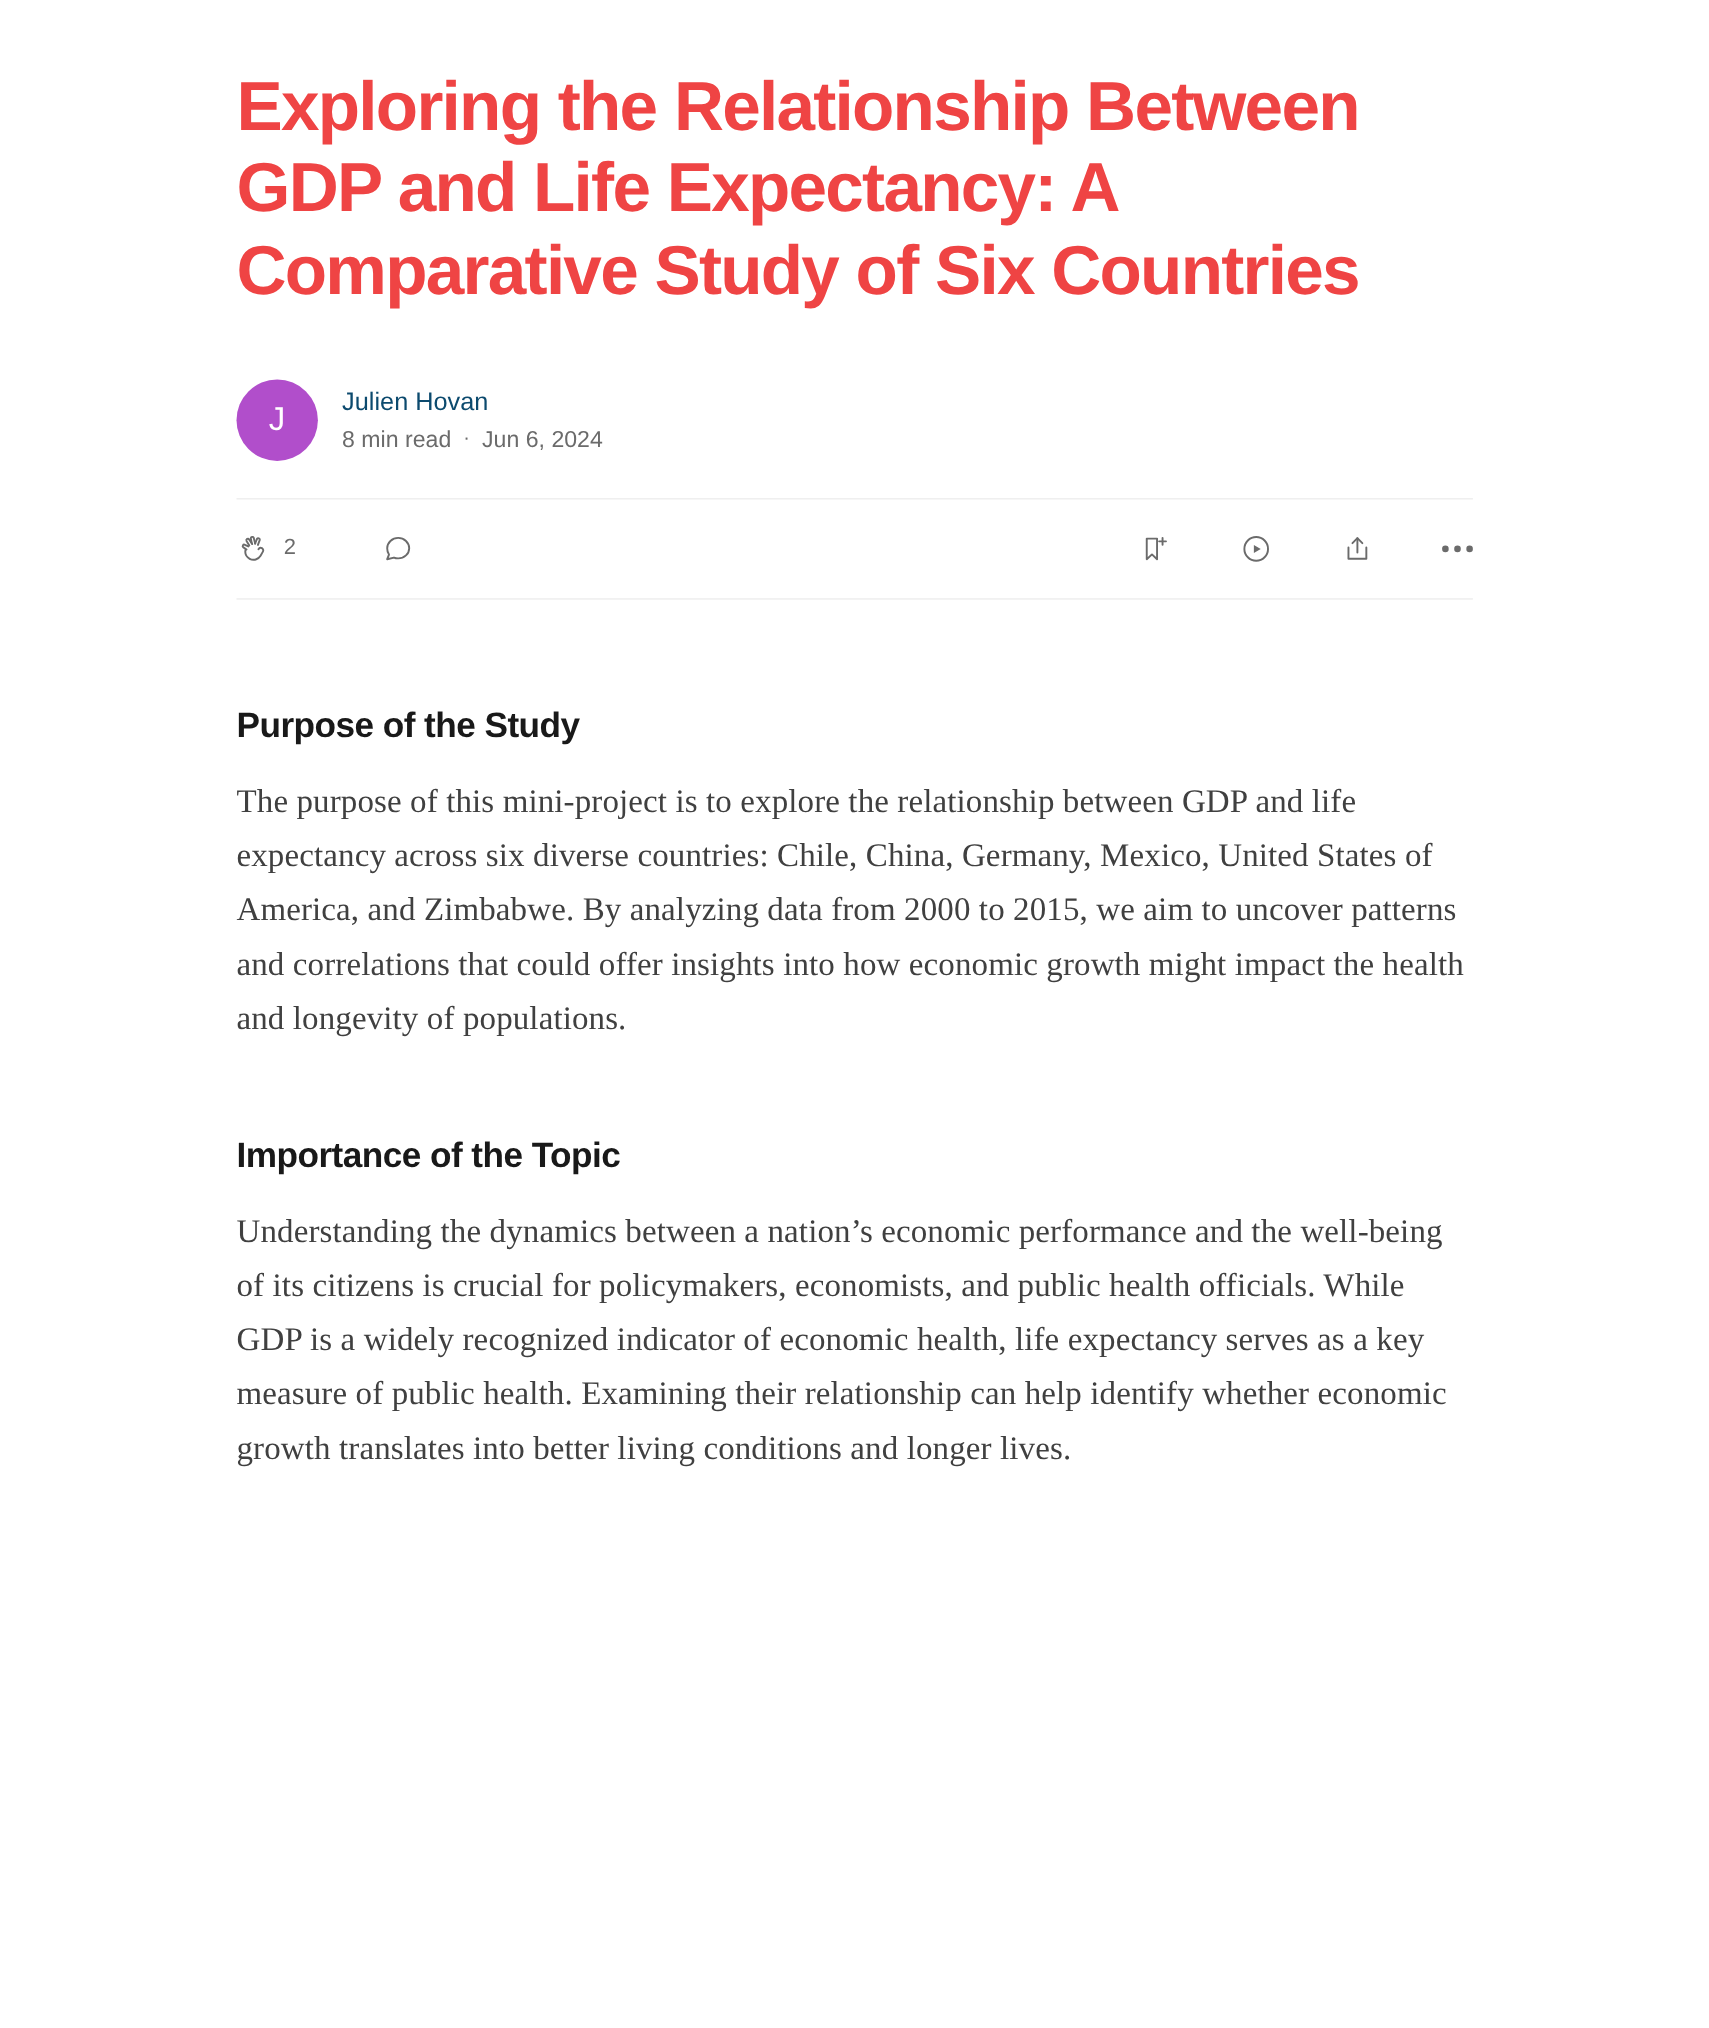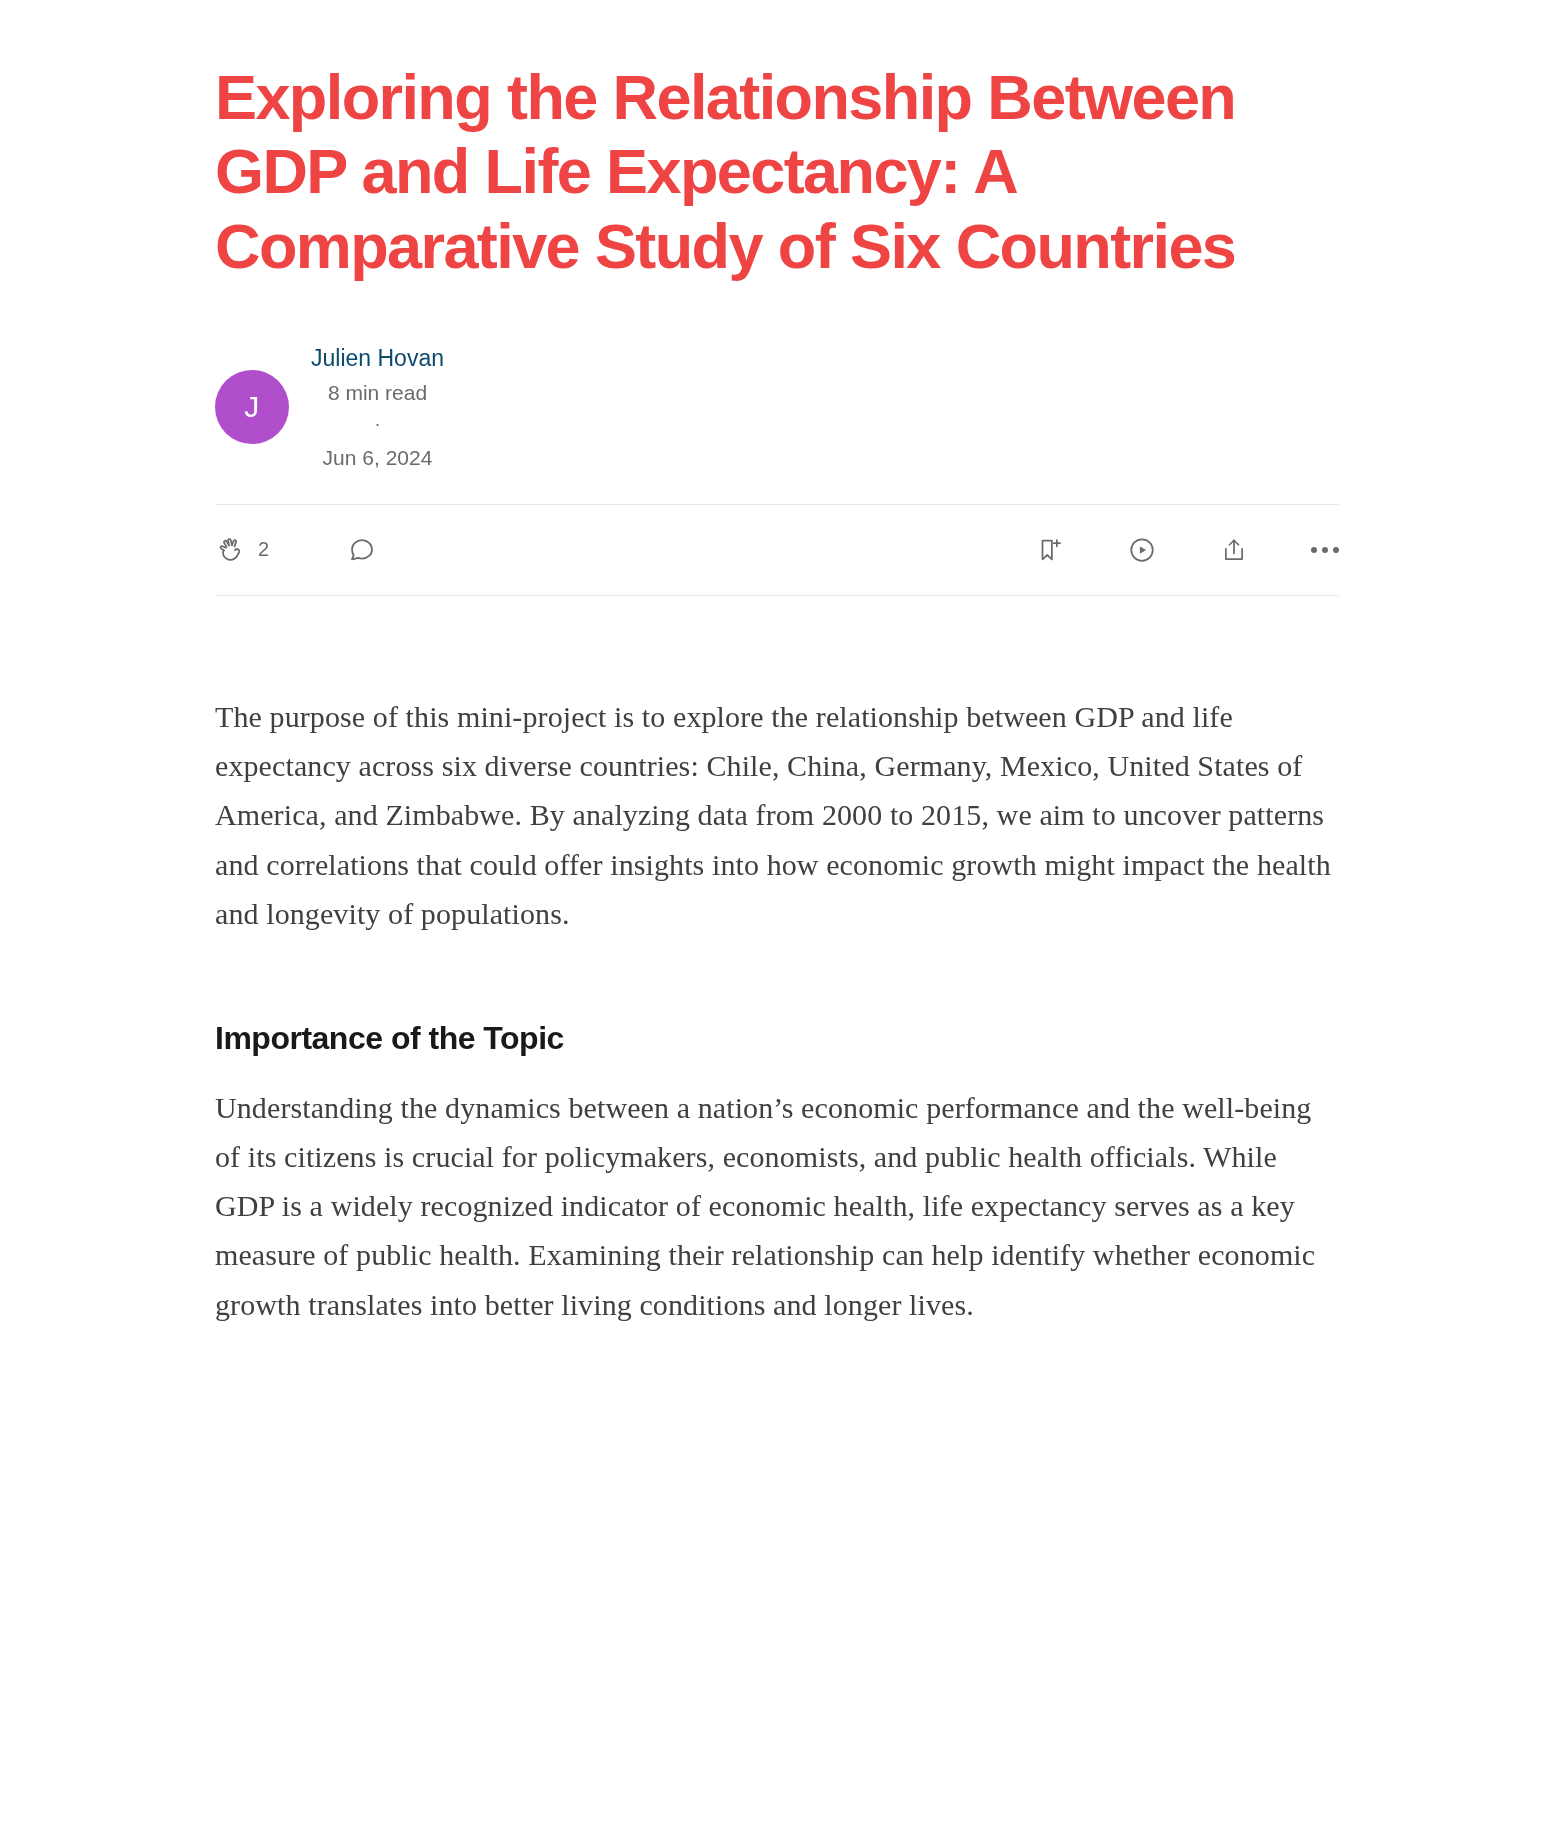--- a/index.html
+++ b/index.html
@@ -69,21 +69,20 @@
     color: #0c4a6e;
     line-height: 1.2;
   }
   .meta-line {
     font-size: 21px;
     color: #6b6b6b;
     line-height: 1.2;
     display: flex;
     align-items: center;
     gap: 11px;
-    flex-direction: column;
   }
   .meta-dot {
     color: #6b6b6b;
     font-size: 18px;
     line-height: 1;
     position: relative;
     top: -1px;
   }
 
   
@@ -216,20 +215,21 @@
         </div>
         <div class="dots">
           <span></span>
           <span></span>
           <span></span>
         </div>
       </div>
     </div>
 
     <section class="section">
+      <h2 class="section-heading">Purpose of the Study</h2>
       <p class="body-text">The purpose of this mini-project is to explore the relationship between GDP and life expectancy across six diverse countries: Chile, China, Germany, Mexico, United States of America, and Zimbabwe. By analyzing data from 2000 to 2015, we aim to uncover patterns and correlations that could offer insights into how economic growth might impact the health and longevity of populations.</p>
     </section>
 
     <section class="section">
       <h2 class="section-heading">Importance of the Topic</h2>
       <p class="body-text">Understanding the dynamics between a nation’s economic performance and the well-being of its citizens is crucial for policymakers, economists, and public health officials. While GDP is a widely recognized indicator of economic health, life expectancy serves as a key measure of public health. Examining their relationship can help identify whether economic growth translates into better living conditions and longer lives.</p>
     </section>
 
   </article>
 </div>

